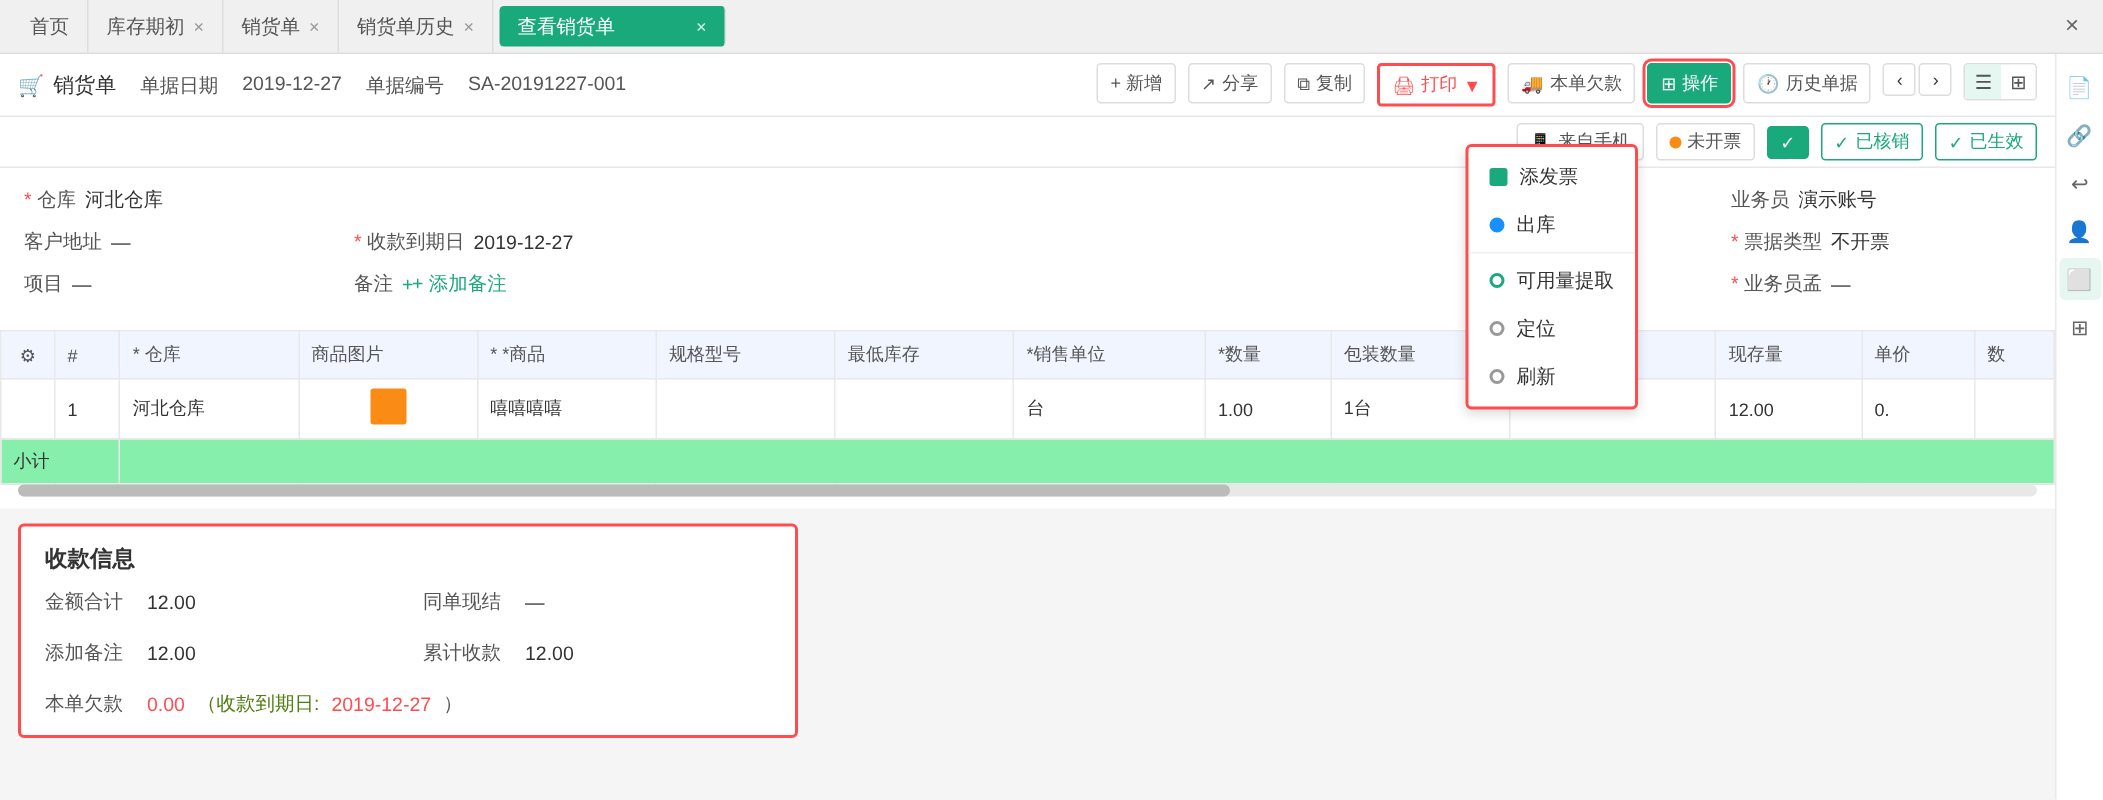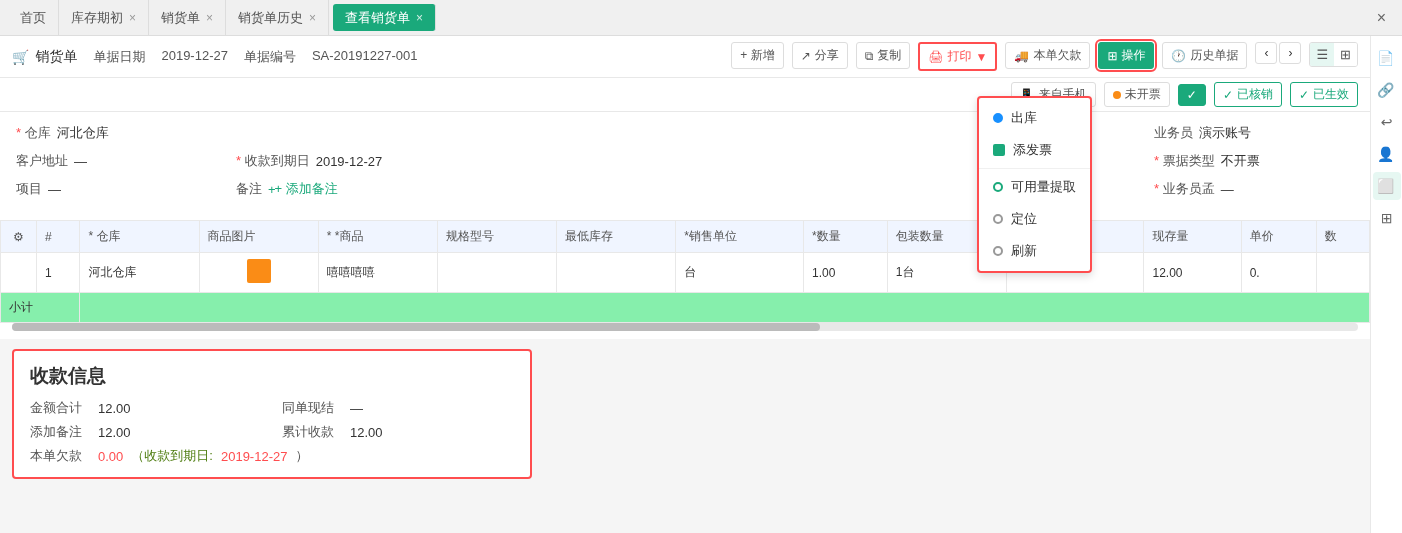--- a/index.html
+++ b/index.html
@@ -10,21 +10,21 @@
       display: flex; align-items: center; background: #f0f0f0; border-bottom: 1px solid #ddd;
       height: 36px; padding: 0 8px;
     }
     .tab {
       display: flex; align-items: center; padding: 0 12px; height: 100%;
       cursor: pointer; font-size: 13px; color: #555; white-space: nowrap;
       border-right: 1px solid #ddd;
     }
     .tab .close-icon { margin-left: 6px; color: #999; font-size: 12px; cursor: pointer; }
     .tab.home { background: none; }
-    .tab.highlighted { background: #1aa97b; color: #fff; border-radius: 3px; margin: 4px 4px; height: calc(100% - 8px); }
+    .tab.highlighted { background: #1aa97b; color: #fff; border-radius: 3px; margin: 4px 4px; height: calc(100% - 8px); gap: 48px; }
     .tab.highlighted .close-icon { color: rgba(255,255,255,0.8); }
     .tab-close-global { margin-left: auto; font-size: 16px; cursor: pointer; color: #666; padding: 0 8px; }
 
     
     .doc-header {
       display: flex; align-items: center; background: #fff; border-bottom: 1px solid #e8e8e8;
       padding: 6px 12px; gap: 16px;
     }
     .doc-title { display: flex; align-items: center; gap: 6px; font-size: 14px; color: #333; }
     .doc-title-icon { color: #1aa97b; font-size: 14px; }
@@ -81,22 +81,22 @@
 
     
     .bottom-info {
       margin: 10px 12px;
       border: 2px solid #ff4d4f;
       border-radius: 4px;
       background: #fff;
       padding: 12px 16px;
       max-width: 520px;
     }
-    .bottom-info-title { font-weight: bold; margin-bottom: 10px; font-size: 19px; }
-    .info-grid { display: grid; grid-template-columns: 1fr 1fr; gap: 6px 20px; }
+    .bottom-info-title { font-weight: bold; margin-bottom: 10px; font-size: 15px; }
+    .info-grid { display: grid; grid-template-columns: 1fr 1fr; gap: 16px 20px; }
     .info-row { display: flex; align-items: center; gap: 8px; }
     .info-label { color: #555; white-space: nowrap; min-width: 60px; }
     .info-value { color: #333; }
     .info-value.red { color: #ff4d4f; }
 
     
     .dropdown-menu {
       position: absolute;
       top: 96px; right: 310px;
       background: #fff;
@@ -377,26 +377,26 @@
     <div class="sidebar-icon">🔗</div>
     <div class="sidebar-icon">↩</div>
     <div class="sidebar-icon">👤</div>
     <div class="sidebar-icon active">⬜</div>
     <div class="sidebar-icon">⊞</div>
   </div>
 </div>
 
 <div class="dropdown-menu">
   <div class="dropdown-item">
+    <span class="square-icon"></span>
+    <span>添发票</span>
+  </div>
+  <div class="dropdown-item">
     <span class="circle-icon blue"></span>
     <span>出库</span>
-  </div>
-  <div class="dropdown-item">
-    <span class="square-icon"></span>
-    <span>添发票</span>
   </div>
   <div class="dropdown-divider"></div>
   <div class="dropdown-item">
     <span class="circle-icon teal"></span>
     <span>可用量提取</span>
   </div>
   <div class="dropdown-item">
     <span class="circle-icon gray"></span>
     <span>定位</span>
   </div>

